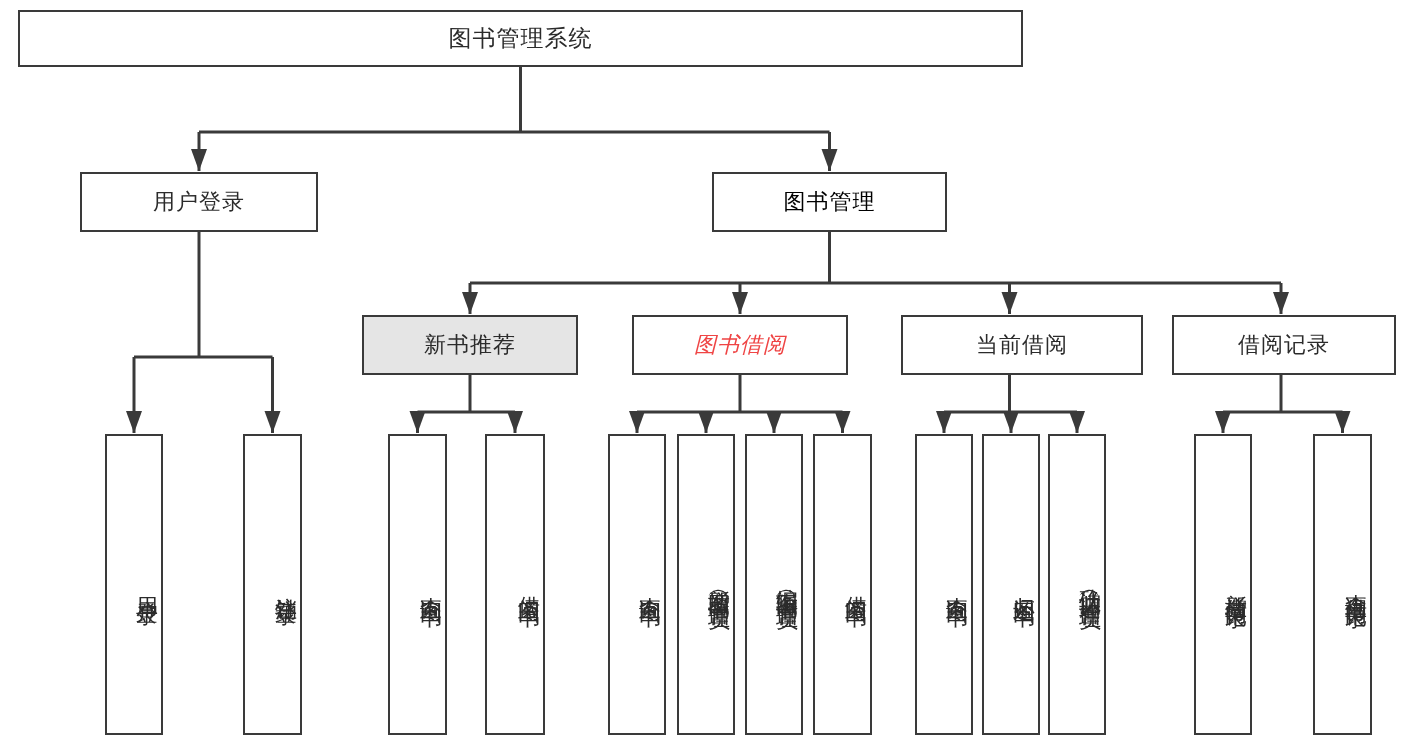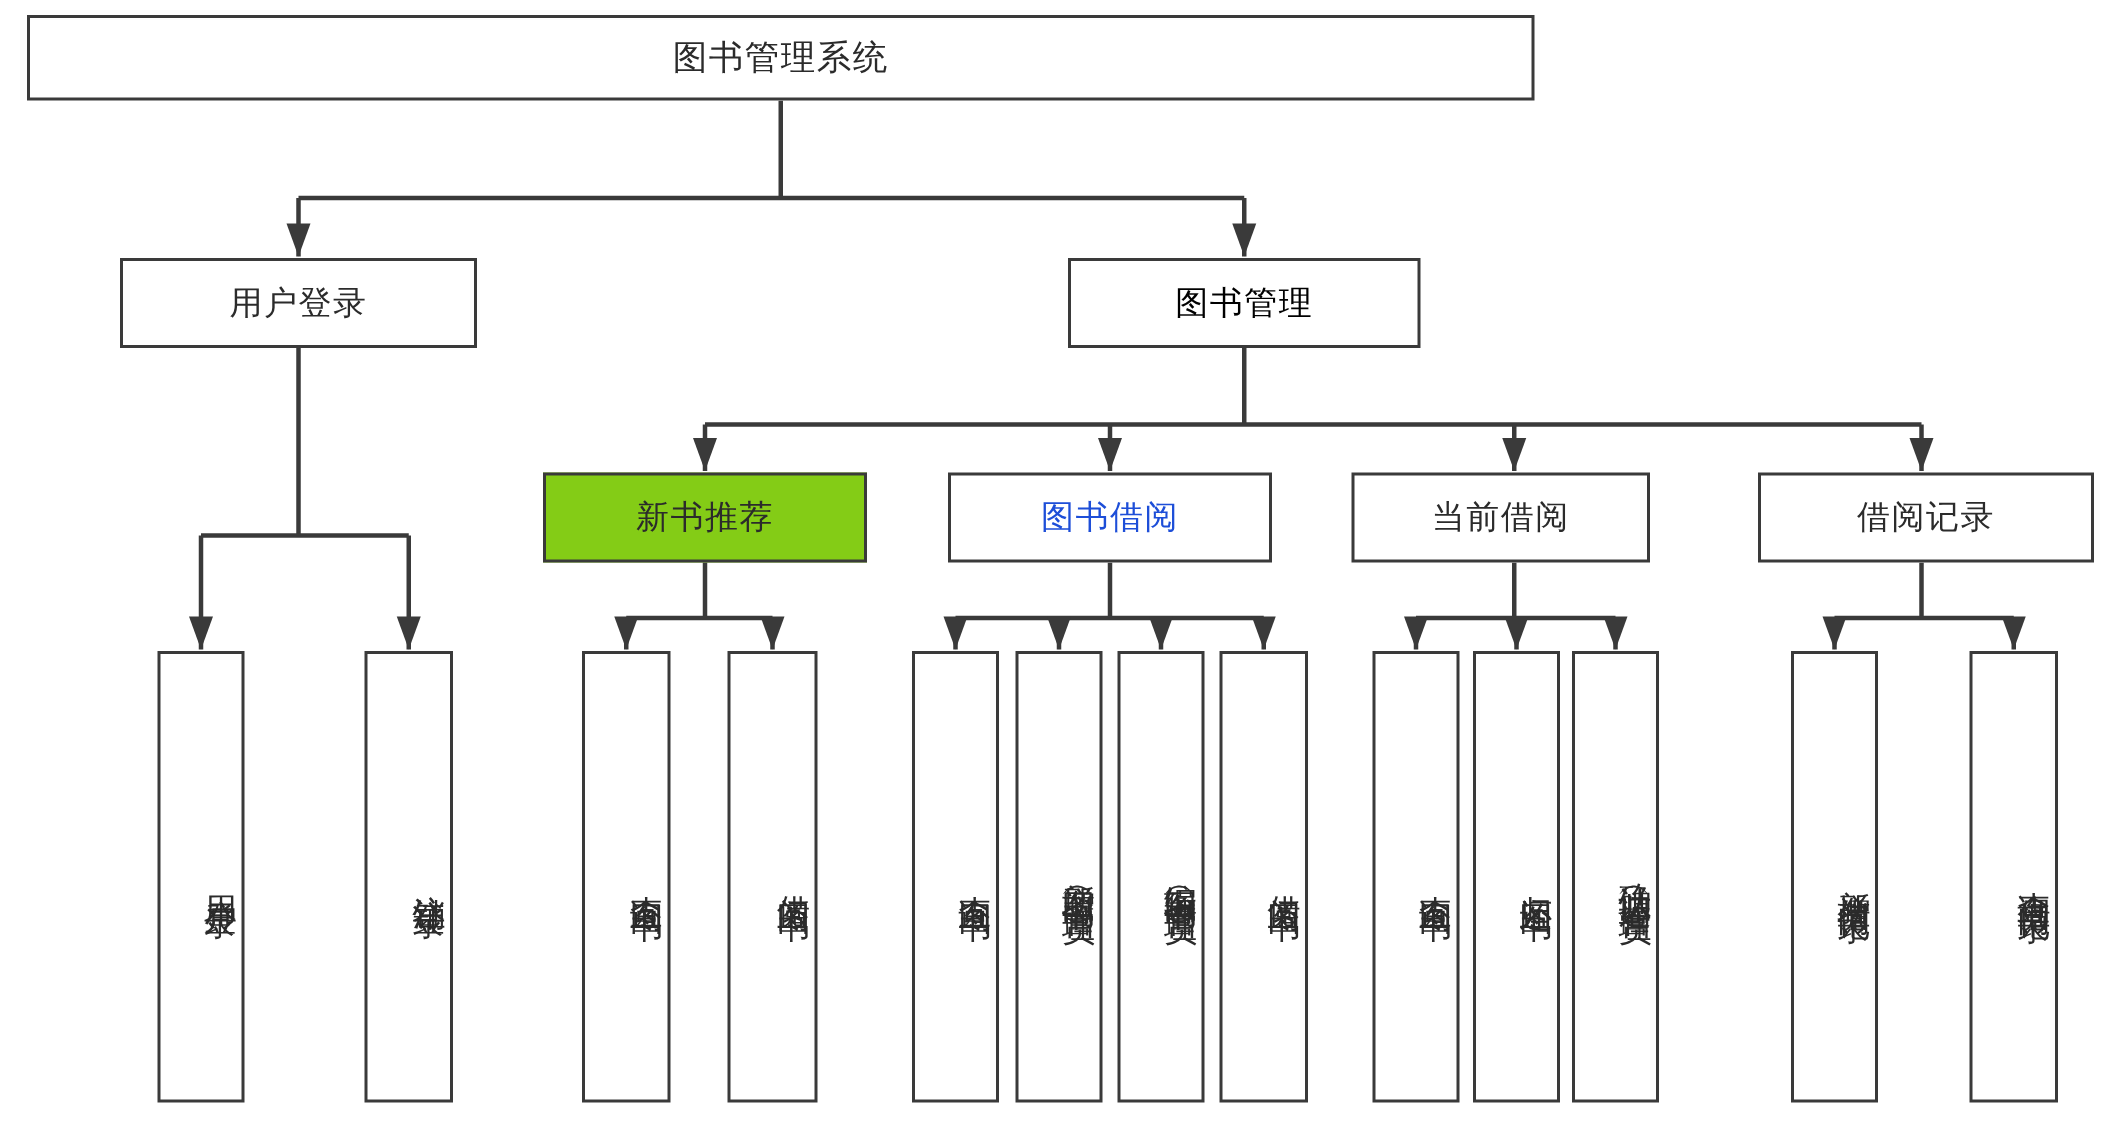--- a/index.html
+++ b/index.html
@@ -128,27 +128,27 @@
   <div id="nodes">
       <div class="node horiz root" style="left: 18px; top: 10px; width: 1005px; height: 57px; border-color: rgb(58, 58, 58); background: rgb(255, 255, 255); color: rgb(43, 43, 43);">
         <span>图书管理系统</span>
       </div>
       <div class="node horiz" style="left: 80px; top: 172px; width: 238px; height: 60px; border-color: rgb(58, 58, 58); background: rgb(255, 255, 255); color: rgb(43, 43, 43);">
         <span>用户登录</span>
       </div>
       <div class="node horiz" style="left: 712px; top: 172px; width: 235px; height: 60px; border-color: rgb(58, 58, 58); background: rgb(255, 255, 255); color: #000000;">
         <span>图书管理</span>
       </div>
-      <div class="node horiz" style="left: 362px; top: 315px; width: 216px; height: 60px; border-color: rgb(58, 58, 58); background: #84cc16; color: rgb(43, 43, 43);">
+      <div class="node horiz" style="left: 362px; top: 315px; width: 216px; height: 60px; border-color: rgb(58, 58, 58); background: #e5e5e5; color: rgb(43, 43, 43);">
         <span>新书推荐</span>
       </div>
-      <div class="node horiz" style="left: 632px; top: 315px; width: 216px; height: 60px; border-color: rgb(58, 58, 58); background: rgb(255, 255, 255); color: #1d4ed8;">
+      <div class="node horiz" style="left: 632px; top: 315px; width: 216px; height: 60px; border-color: rgb(58, 58, 58); background: rgb(255, 255, 255); color: #ef4444; font-style: italic;">
         <span>图书借阅</span>
       </div>
-      <div class="node horiz" style="left: 901px; top: 315px; width: 199px; height: 60px; border-color: rgb(58, 58, 58); background: rgb(255, 255, 255); color: rgb(43, 43, 43);">
+      <div class="node horiz" style="left: 901px; top: 315px; width: 242px; height: 60px; border-color: rgb(58, 58, 58); background: rgb(255, 255, 255); color: rgb(43, 43, 43);">
         <span>当前借阅</span>
       </div>
       <div class="node horiz" style="left: 1172px; top: 315px; width: 224px; height: 60px; border-color: rgb(58, 58, 58); background: rgb(255, 255, 255); color: rgb(43, 43, 43);">
         <span>借阅记录</span>
       </div>
       <div class="node vert" style="left: 105px; top: 434px; width: 58px; height: 301px; border-color: rgb(58, 58, 58); background: rgb(255, 255, 255); color: rgb(43, 43, 43);">
         <span class="vlabel">用户登录</span>
       </div>
       <div class="node vert" style="left: 243px; top: 434px; width: 59px; height: 301px; border-color: rgb(58, 58, 58); background: rgb(255, 255, 255); color: rgb(43, 43, 43);">
         <span class="vlabel">注销登录</span>

